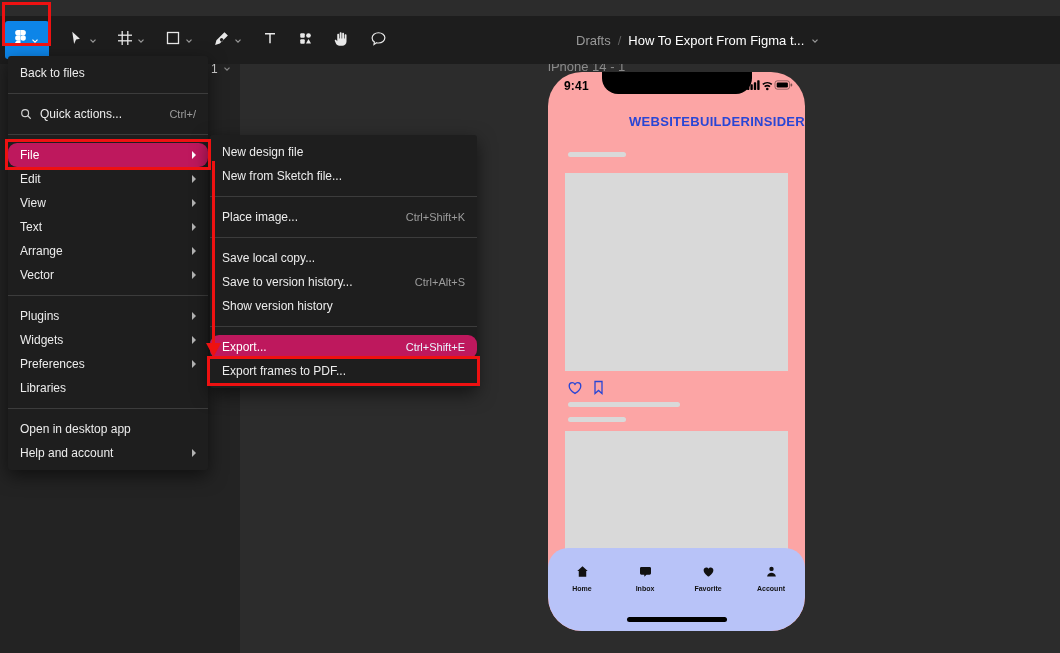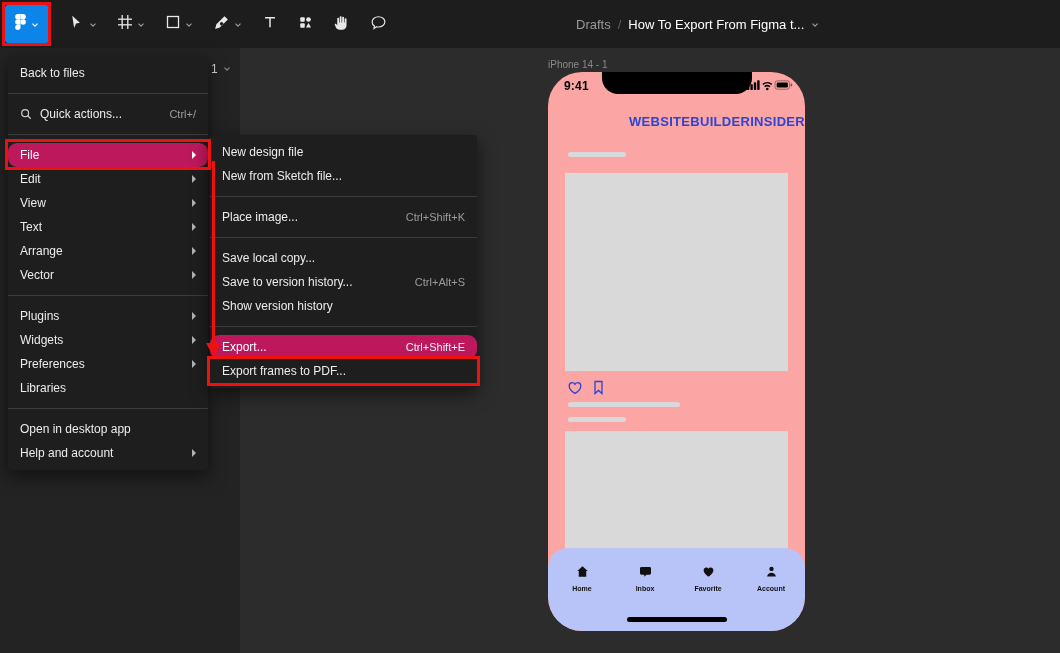--- a/index.html
+++ b/index.html
@@ -2,21 +2,21 @@
 <html><head>
 <meta charset="utf-8">
 <style>
   html,body{margin:0;padding:0;}
   body{
     width:1060px;height:653px;position:relative;overflow:hidden;
     background:#2c2c2c;font-family:"Liberation Sans",sans-serif;
     -webkit-font-smoothing:antialiased;
   }
   
-  .toolbar{position:absolute;left:0;top:0;width:100%;height:48px;background:#1d1d1d;z-index:10;}
+  .toolbar{position:absolute;left:0;top:16px;width:100%;height:48px;background:#1d1d1d;z-index:10;}
   .logo-btn{position:absolute;left:5px;top:5px;width:44px;height:38px;background:#0d85e8;border-radius:3px;
     display:flex;align-items:center;justify-content:center;gap:5px;cursor:pointer;}
   .tools{position:absolute;left:68px;top:0;height:48px;display:flex;align-items:center;gap:20px;}
   .tool{display:flex;align-items:center;gap:4px;height:48px;cursor:pointer;}
   .chev{display:block;}
   .breadcrumb{position:absolute;left:576px;top:0;height:48px;display:flex;align-items:center;gap:7px;font-size:13px;}
   .bc-folder{color:#9a9a9a;}
   .bc-sep{color:#5f5f5f;}
   .bc-title{color:#ffffff;}
   
@@ -32,21 +32,21 @@
   .menu-item .mi-caret{margin-left:auto;width:0;height:0;border-left:4px solid #b3b3b3;border-top:4px solid transparent;border-bottom:4px solid transparent;}
   .menu-item.hl{background:#be185d;color:#ffffff;border-radius:9px;}
   .menu-item.hl .mi-shortcut{color:#eaf4ff;}
   .menu-item.hl .mi-caret{border-left-color:#ffffff;}
   .menu-sep{height:1px;background:#3c3c3c;margin:8px 0;}
   .mi-ico{margin-right:8px;display:flex;align-items:center;}
   
   .ann-box{position:absolute;border:3px solid #ee1111;z-index:56;pointer-events:none;}
   .ann-arrow{position:absolute;left:0;top:0;z-index:55;pointer-events:none;}
   
-  .frame-label{position:absolute;left:308px;top:11px;font-size:10px;color:#8a8a8a;cursor:default;}
+  .frame-label{position:absolute;left:308px;top:11px;font-size:13px;color:#8a8a8a;cursor:default;}
   .phone{position:absolute;left:308px;top:24px;width:257px;height:559px;background:#fca5a5;border-radius:34px;overflow:hidden;}
   .notch{position:absolute;left:50%;transform:translateX(-50%);top:0;width:150px;height:22px;background:#000;border-radius:0 0 16px 16px;}
   .statusbar{position:absolute;left:16px;right:12px;top:6px;height:16px;display:flex;align-items:center;justify-content:space-between;}
   .sb-time{font-size:12px;font-weight:700;color:#000;letter-spacing:.2px;}
   .brand{position:absolute;left:0;right:0;top:42px;text-align:right;font-size:13px;font-weight:700;color:#2946d5;letter-spacing:.3px;}
   .skel{position:absolute;background:#d9d9d9;border-radius:2.5px;height:5px;}
   .s1{left:20px;top:80px;width:58px;}
   .s2{left:20px;top:330px;width:112px;}
   .s3{left:20px;top:345px;width:58px;}
   .ph-img{position:absolute;left:17px;width:223px;background:#d9d9d9;}

